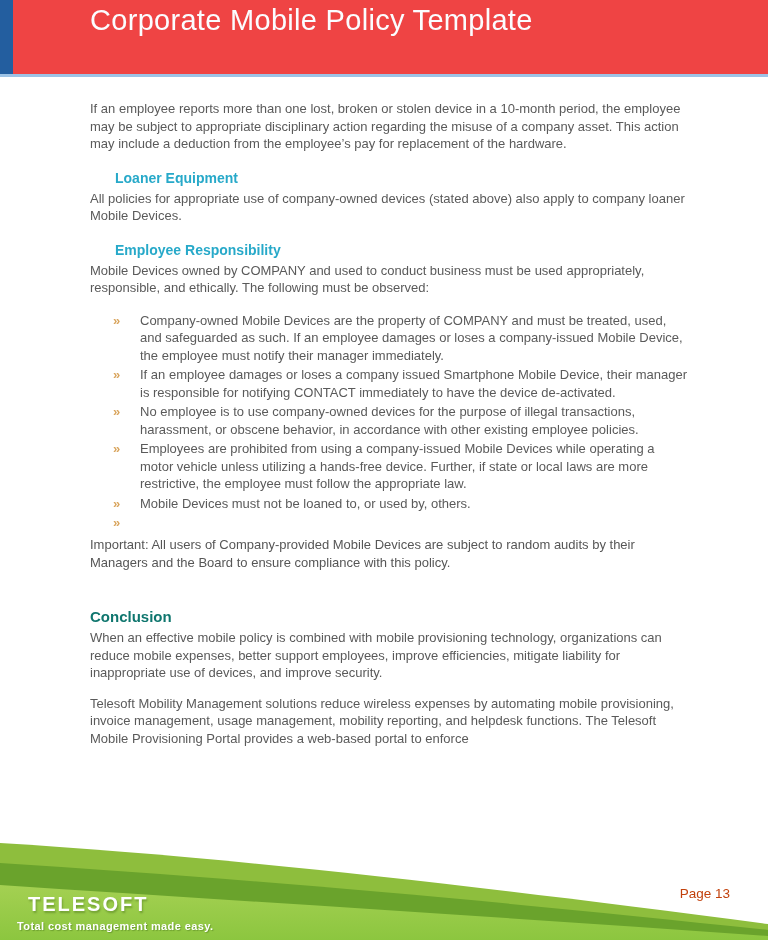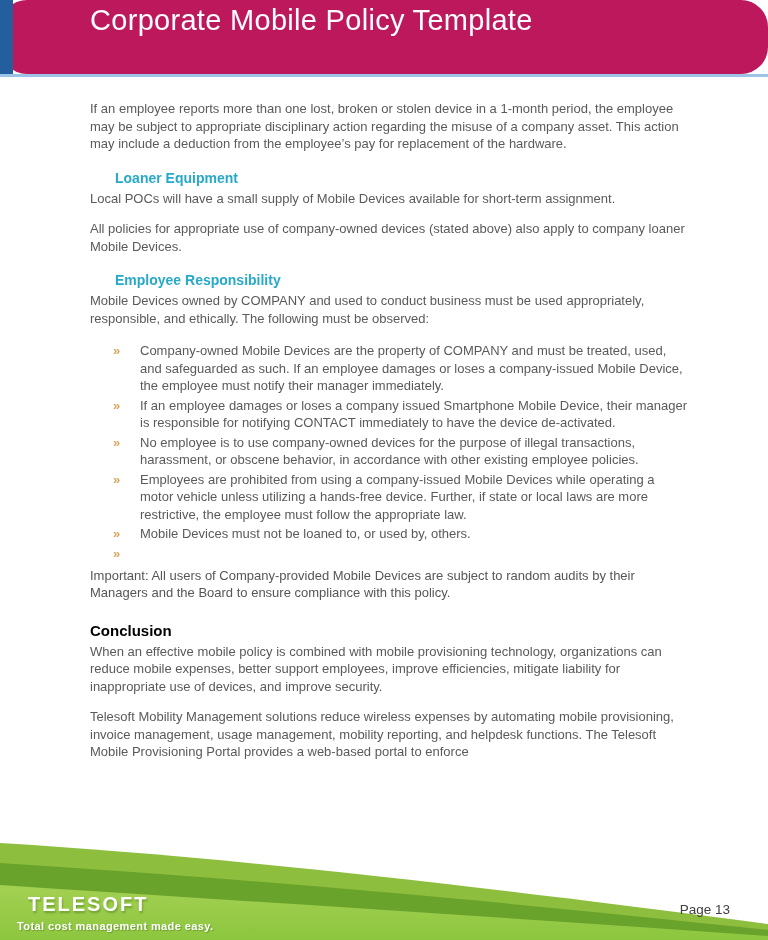--- a/index.html
+++ b/index.html
@@ -7,22 +7,21 @@
     position:relative;
     width:768px; height:940px;
     background:#ffffff;
     overflow:hidden;
     font-family:"Liberation Sans", sans-serif;
   }
 
   
   .header {
     position:absolute; top:0; left:0; width:768px; height:74px;
-    background:#be185d;
-    border-radius:27px;
+    background:#ef4444;
   }
   .header-stripe {
     position:absolute; top:0; left:0; width:13px; height:74px;
     background:#235e9f;
   }
   .header-underline {
     position:absolute; top:74px; left:0; width:768px; height:3px;
     background:#9dc3e6;
   }
   .doc-title {
@@ -35,21 +34,21 @@
 
   
   .content {
     position:absolute; top:77px; left:90px; width:600px;
     color:#5a5a5a; font-size:13px; line-height:17.5px;
     padding-top:23px;
   }
   .content p { margin:0 0 13px 0; }
   h2 { font-size:14px; font-weight:700; margin:17px 0 4px 0; line-height:16px; }
   h2.teal { color:#27a9c9;padding-left:25px; }
-  h2.blue { color:#000000; font-size:15px; margin-top:21px; }
+  h2.blue { color:#0f766e; font-size:15px; margin-top:38px; }
 
   ul.policy-list { list-style:none; margin:15px 0 13px 0; padding:0; }
   ul.policy-list li {
     position:relative; padding-left:50px; margin-bottom:2px;
   }
   ul.policy-list .marker {
     position:absolute; left:23px; top:0;
     color:#d9a55e; font-size:13px; font-weight:700;
   }
 
@@ -68,40 +67,39 @@
     color:#ffffff; font-weight:700; font-size:20px; letter-spacing:2px;
     text-shadow:1px 2px 2px rgba(40,80,10,0.35);
     line-height:28px;
   }
   .tagline {
     position:absolute; left:17px; top:90px;
     color:#ffffff; font-weight:700; font-size:11px; letter-spacing:0.4px;
     text-shadow:1px 1px 1px rgba(40,80,10,0.35);
   }
   .page-number {
-    position:absolute; right:38px; top:72px;
-    color:#404040; font-size:13.5px;
+    position:absolute; right:38px; top:56px;
+    color:#c2410c; font-size:13.5px;
   }
 </style>
 </head>
 <body>
 
 <div class="page">
 
   <div class="header">
     <div class="header-stripe"></div>
     <h1 class="doc-title">Corporate Mobile Policy Template</h1>
   </div>
   <div class="header-underline"></div>
 
   <div class="content">
-    <p>If an employee reports more than one lost, broken or stolen device in a 1-month period, the employee may be subject to appropriate disciplinary action regarding the misuse of a company asset. This action may include a deduction from the employee’s pay for replacement of the hardware.</p>
+    <p>If an employee reports more than one lost, broken or stolen device in a 10-month period, the employee may be subject to appropriate disciplinary action regarding the misuse of a company asset. This action may include a deduction from the employee’s pay for replacement of the hardware.</p>
 
     <h2 class="teal">Loaner Equipment</h2>
-    <p>Local POCs will have a small supply of Mobile Devices available for short-term assignment.</p>
     <p>All policies for appropriate use of company-owned devices (stated above) also apply to company loaner Mobile Devices.</p>
 
     <h2 class="teal">Employee Responsibility</h2>
     <p>Mobile Devices owned by COMPANY and used to conduct business must be used appropriately, responsible, and ethically. The following must be observed:</p>
 
     <ul class="policy-list">
       <li>
         <span class="marker">»</span>
         <span>Company-owned Mobile Devices are the property of COMPANY and must be treated, used, and safeguarded as such. If an employee damages or loses a company-issued Mobile Device, the employee must notify their manager immediately.</span>
       </li>

